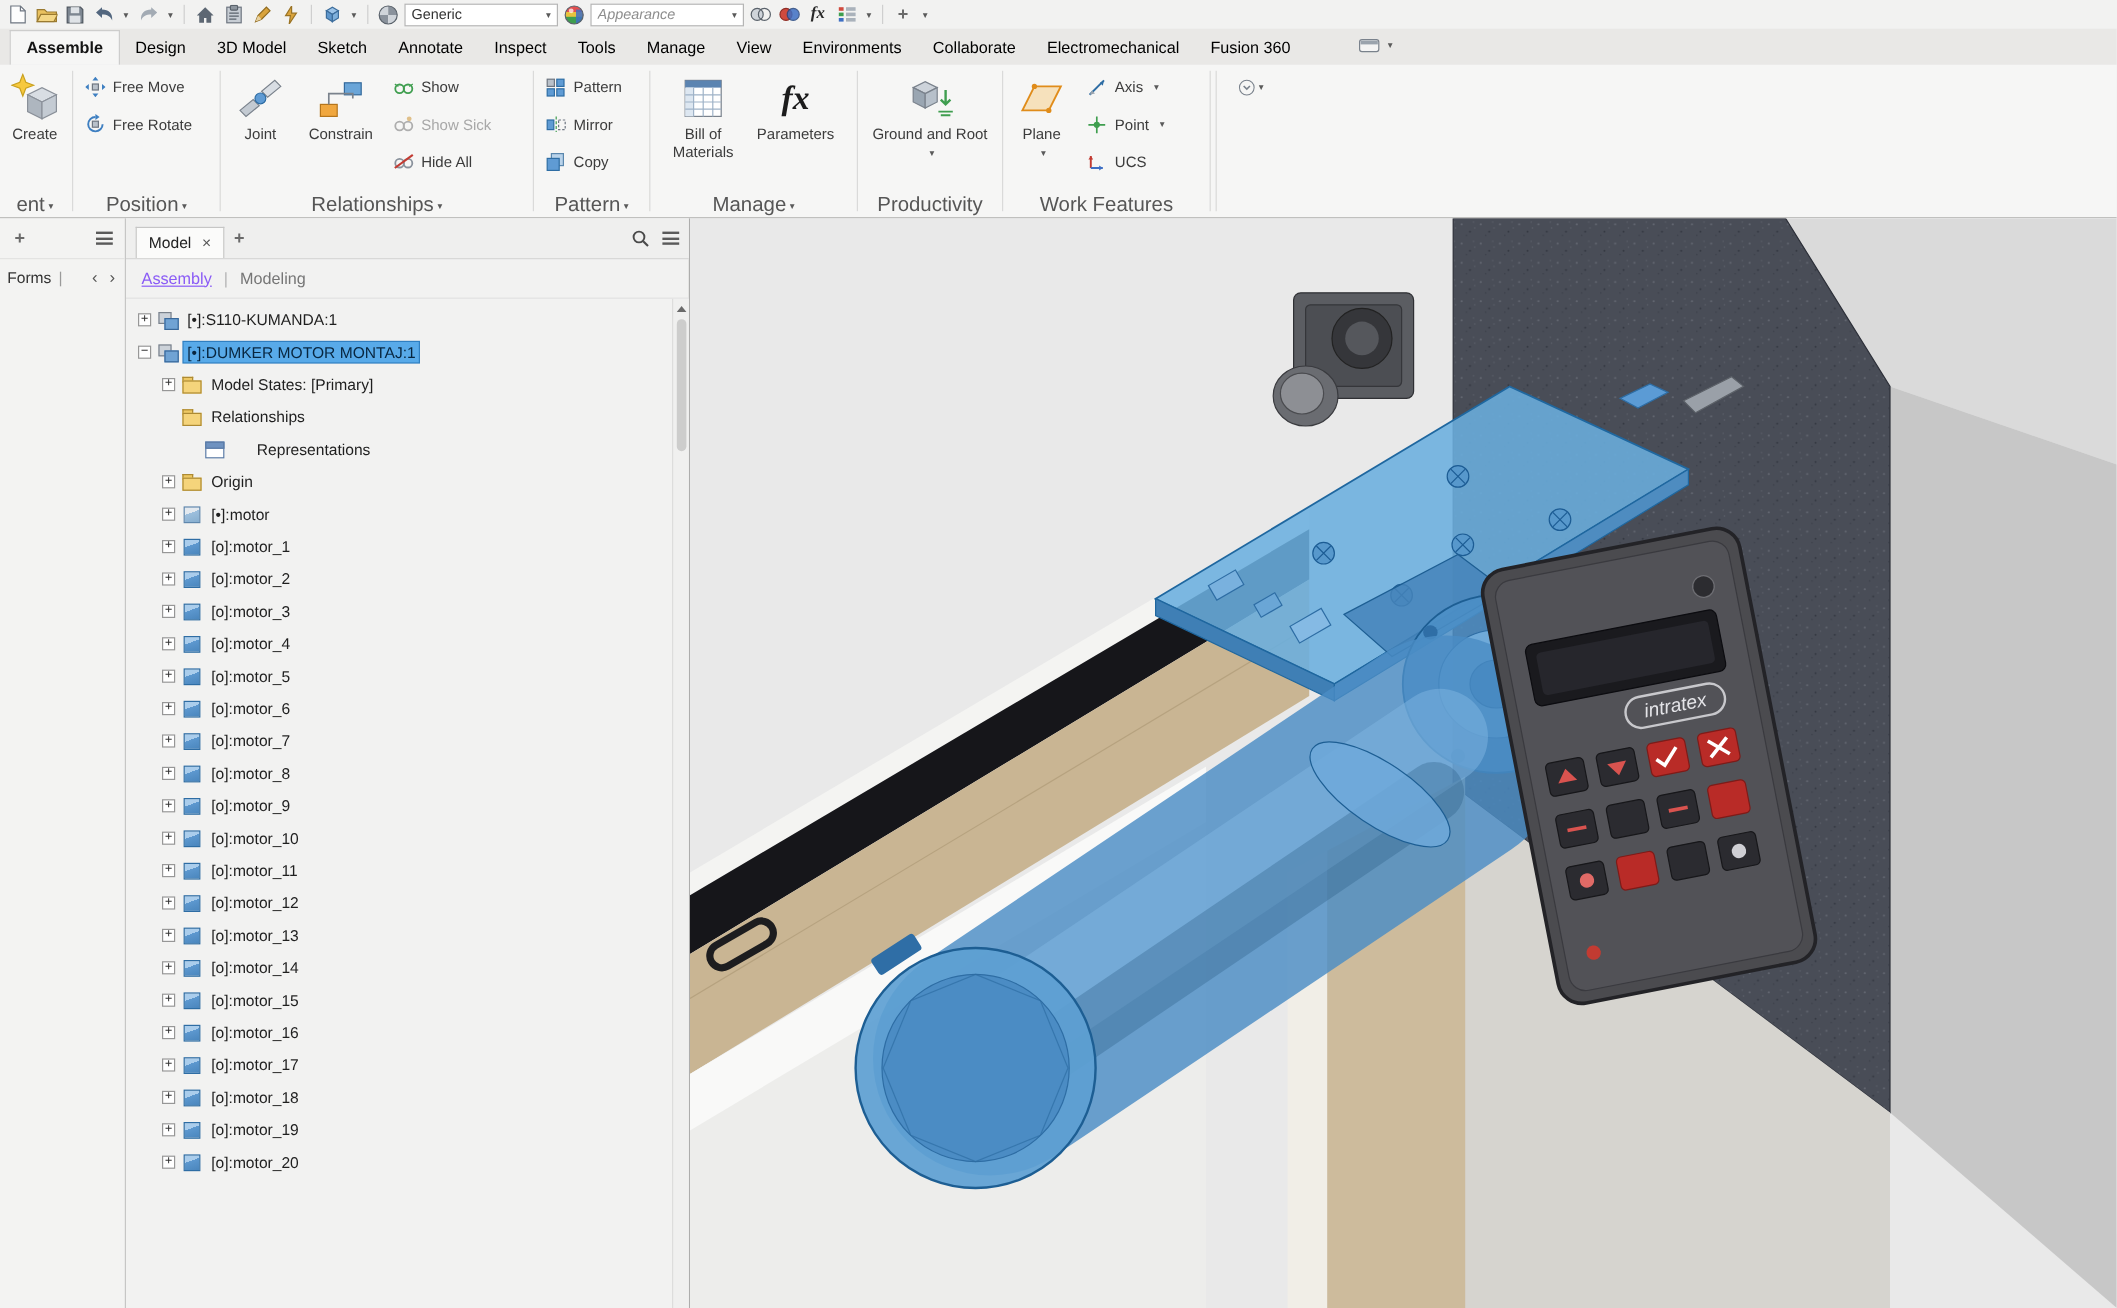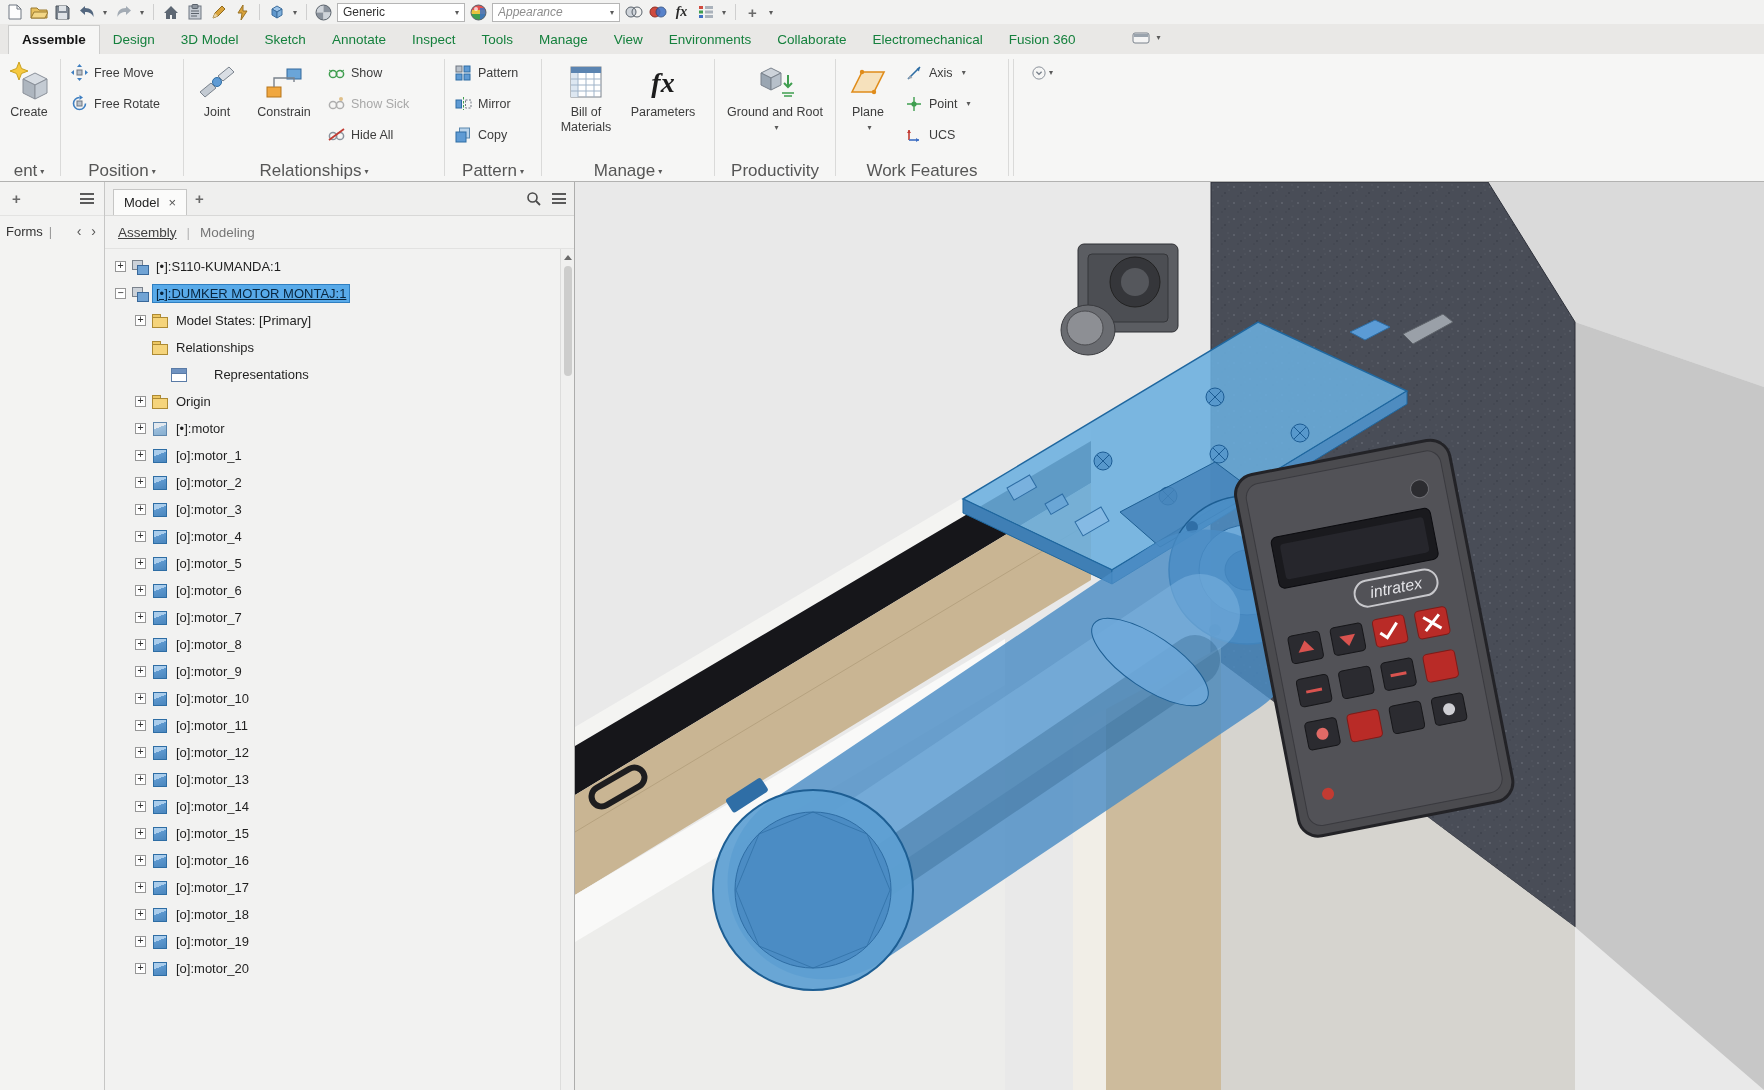--- a/index.html
+++ b/index.html
@@ -17,21 +17,21 @@
   .caret-only { font-size:8px; color:#5a5a5a; width:10px; text-align:center; }
   .qcombo { height:19px; background:#fff; border:1px solid #b5b5b5; display:flex; align-items:center;
             padding:0 5px; font-size:12px; color:#333; width:128px; }
   .qcombo .val { flex:1; white-space:nowrap; overflow:hidden; }
   .qcombo.appearance .val { color:#8d8d8d; font-style:italic; }
   .fxsmall { font-family:"Liberation Serif", serif; font-style:italic; font-weight:bold; font-size:14px; color:#2a2a2a; }
 
   
   .tabbar { height:30px; background:#e9e8e6; display:flex; align-items:flex-end; padding-left:8px; flex:none; }
   .tabs-container { display:flex; align-items:flex-end; }
-  .rtab { padding:6px 13px 7px; font-size:13.5px; color:#15803d; white-space:nowrap; }
+  .rtab { padding:6px 13px 7px; font-size:13.5px; color:#000000; white-space:nowrap; }
   .rtab.active { background:#f6f6f5; color:#141414; font-weight:bold; border:1px solid #cdcdcc; border-bottom:none; }
   .tabbar-tools { margin-left:42px; display:flex; align-items:center; padding-bottom:6px; gap:2px; }
 
   
   .ribbon-row { height:128px; background:#f6f6f5; border-bottom:1px solid #b2b2b1; display:flex; flex:none; }
   .panel { display:flex; flex-direction:column; padding-top:3px; flex:none; }
   .panel-body { flex:1; display:flex; align-items:flex-start; }
   .panel-body.center { justify-content:center; }
   .panel-body .col { display:flex; flex-direction:column; }
   .panel-label { height:20px; display:flex; align-items:center; justify-content:center;
@@ -69,31 +69,31 @@
              flex-direction:column; flex:none; }
   .bheader { height:34px; display:flex; align-items:center; background:#efefee;
              border-bottom:1px solid #d8d8d7; padding:0 8px; gap:8px; }
   .btab { height:26px; display:flex; align-items:center; gap:9px; background:#fbfbfa;
           border:1px solid #c6c6c5; border-bottom:none; padding:0 10px; font-size:13px; color:#222; margin-top:7px; }
   .btab .close { color:#555; font-size:13px; }
   .bheader .spacer { flex:1; }
   .subtabs { height:33px; display:flex; align-items:center; padding:0 13px; gap:10px;
              font-size:13.5px; border-bottom:1px solid #e2e2e1; }
   .subtab { color:#767676; }
-  .subtab.active { color:#404040; text-decoration:underline; }
+  .subtab.active { color:#8b5cf6; text-decoration:underline; }
   .subtabs .vbar { color:#b5b5b5; }
 
   .treewrap { flex:1; display:flex; min-height:0; }
   .tree { flex:1; padding-top:4px; overflow:hidden; }
   .trow { height:27px; display:flex; align-items:center; gap:5px; font-size:13px; color:#1f1f1f; }
   .exp { width:11px; height:11px; border:1px solid #979797; background:#fff; font-size:10px;
          line-height:8px; text-align:center; color:#333; flex:none; font-family:"DejaVu Sans Mono", monospace; }
   .exp.hid { visibility:hidden; }
   .tlabel { padding:1px 3px; white-space:nowrap; }
-  .trow.sel .tlabel { background:#58aae9; box-shadow:0 0 0 1px #2f7fc1; color:#08263f;text-decoration:underline; }
+  .trow.sel .tlabel { background:#58aae9; box-shadow:0 0 0 1px #2f7fc1; color:#08263f; }
 
   .ticon { display:inline-block; width:17px; height:15px; position:relative; flex:none; }
   .ticon.assembly::before { content:""; position:absolute; left:1px; top:1px; width:9px; height:8px;
       background:#ccd2d9; border:1px solid #7a828c; }
   .ticon.assembly::after { content:""; position:absolute; left:6px; top:6px; width:10px; height:8px;
       background:#70a3d4; border:1px solid #39689a; }
   .ticon.folder::before { content:""; position:absolute; left:1px; top:1px; width:7px; height:4px;
       background:#eec863; border:1px solid #ad8a33; border-bottom:none; }
   .ticon.folder::after { content:""; position:absolute; left:1px; top:4px; width:14px; height:9px;
       background:#f5d47b; border:1px solid #ad8a33; }

